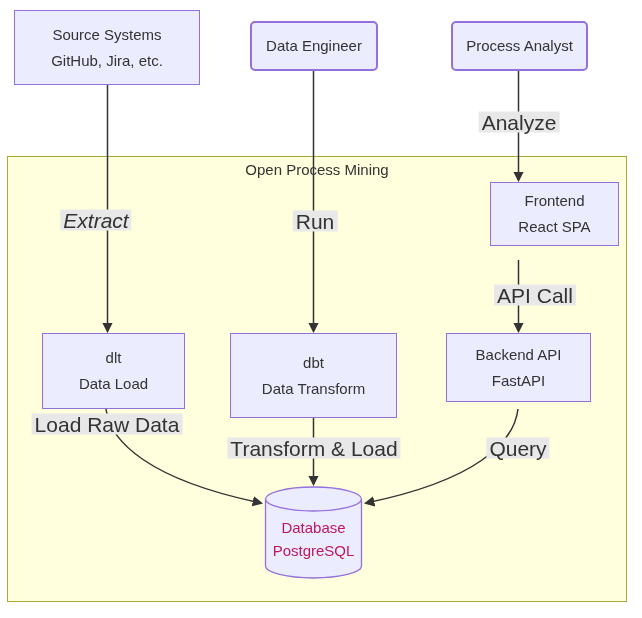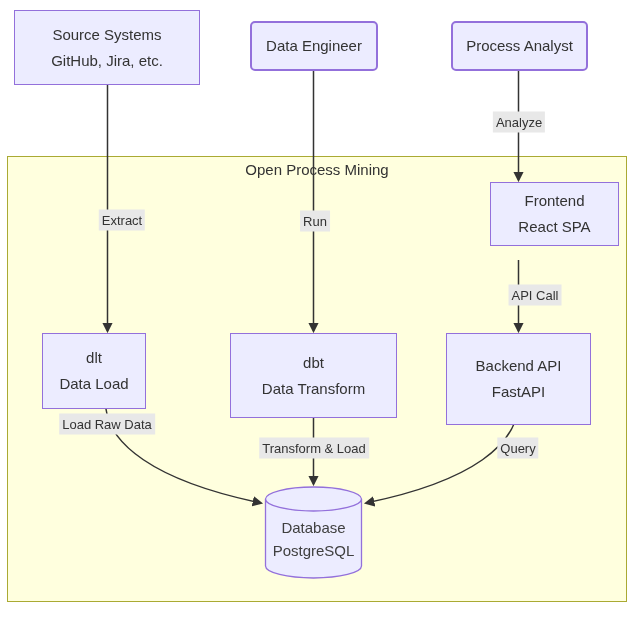--- a/index.html
+++ b/index.html
@@ -54,49 +54,49 @@
     color: #333333;
   }
   .node.rounded {
     border-radius: 5px;
     border-width: 2px;
   }
   .node-source   { left: 14px;  top: 10px;  width: 186px; height: 75px; }
   .node-engineer { left: 250px; top: 21px;  width: 128px; height: 50px; }
   .node-analyst  { left: 451px; top: 21px;  width: 137px; height: 50px; }
   .node-frontend { left: 454px; top: 182px; width: 129px; height: 64px; margin-left: 36px; }
-  .node-dlt      { left: 42px;  top: 333px; width: 104px; height: 76px; }
+  .node-dlt      { left: 42px;  top: 333px; width: 143px; height: 76px; }
   .node-dbt      { left: 230px; top: 333px; width: 167px; height: 85px; }
-  .node-backend  { left: 446px; top: 333px; width: 145px; height: 92px; }
+  .node-backend  { left: 446px; top: 333px; width: 145px; height: 69px; }
   .edge-label {
     position: absolute;
     transform: translate(-50%, -50%);
     background: #e8e8e8;
-    font-size: 13px;
+    font-size: 21px;
     line-height: 21px;
     padding: 0 3px;
     white-space: nowrap;
     color: #333333;
   }
   .lbl-analyze        { left: 519px; top: 122px; }
-  .lbl-extract        { left: 122px; top: 220px; }
+  .lbl-extract        { left: 96px; top: 220px; font-style: italic; }
   .lbl-run            { left: 315px; top: 221px; }
   .lbl-apicall        { left: 519px; top: 295px; margin-left: 16px; }
   .lbl-loadrawdata    { left: 107px; top: 424px; }
   .lbl-transformload  { left: 314px; top: 448px; text-align: right; }
   .lbl-query          { left: 518px; top: 448px; }
   .db-text {
     position: absolute;
     left: 265px;
     top: 516px;
     width: 97px;
     text-align: center;
     font-size: 15px;
     line-height: 23px;
-    color: #404040;
+    color: #be185d;
   }
 </style>
 </head>
 <body>
 
 <div class="canvas">
 
   <div class="cluster"></div>
   <div class="cluster-title">Open Process Mining</div>
 

